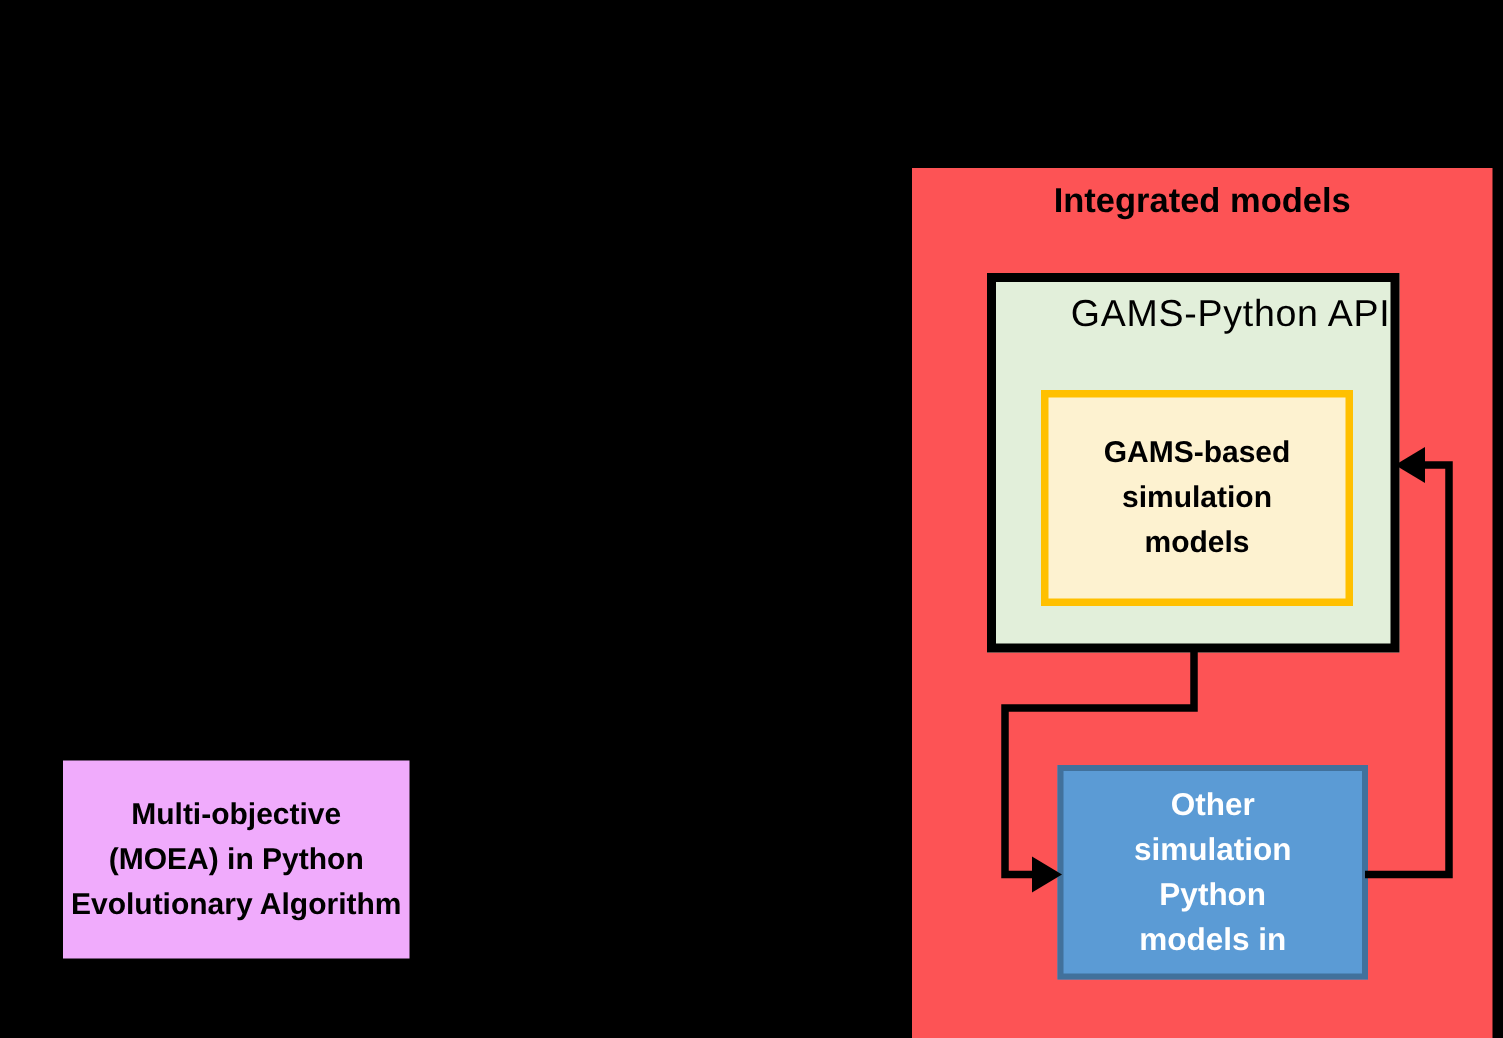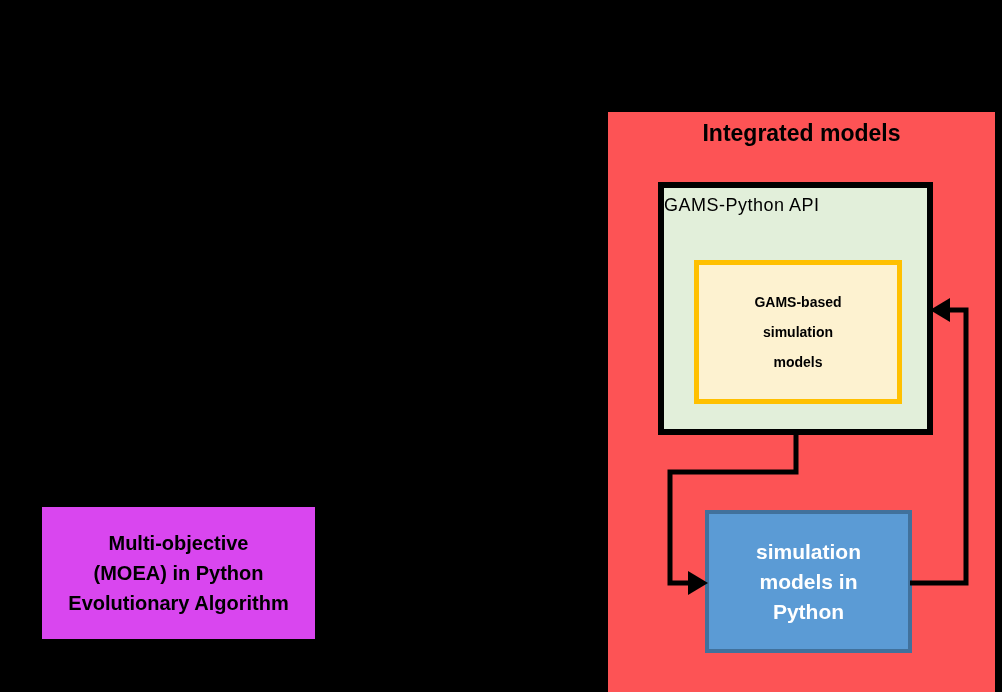--- a/index.html
+++ b/index.html
@@ -47,22 +47,22 @@
     height: 253px;
     background: #E2EFDA;
     border: 6px solid #000000;
     box-sizing: border-box;
   }
   .api-label {
     position: absolute;
     left: 0;
     top: 7px;
     width: 100%;
-    text-align: left;
-    font-size: 18px;
+    text-align: right;
+    font-size: 25px;
     font-weight: normal;
     color: #000000;
     letter-spacing: 0.5px;
   }
 
   
   .sim-box {
     position: absolute;
     left: 30px;
     top: 72px;
@@ -76,21 +76,21 @@
     justify-content: center;
     text-align: center;
   }
   .sim-box .lines,
   .py-box .lines,
   .moea-box .lines {
     display: block;
   }
   .sim-box .line {
     display: block;
-    font-size: 14px;
+    font-size: 20px;
     font-weight: bold;
     line-height: 30px;
     color: #000000;
   }
 
   
   .py-box {
     position: absolute;
     left: 97px;
     top: 398px;
@@ -110,23 +110,23 @@
     font-weight: bold;
     line-height: 30px;
     color: #FFFFFF;
   }
 
   
   .moea-box {
     position: absolute;
     left: 42px;
     top: 507px;
-    width: 273px;
+    width: 231px;
     height: 132px;
-    background: #d946ef;
+    background: #f0abfc;
     box-sizing: border-box;
     display: flex;
     align-items: center;
     justify-content: center;
     text-align: center;
   }
   .moea-box .line {
     display: block;
     font-size: 20px;
     font-weight: bold;
@@ -167,23 +167,24 @@
         <span class="lines">
           <span class="line">GAMS-based</span>
           <span class="line">simulation</span>
           <span class="line">models</span>
         </span>
       </div>
     </div>
 
     <div class="py-box">
       <span class="lines">
+        <span class="line">Other</span>
         <span class="line">simulation</span>
+        <span class="line">Python</span>
         <span class="line">models in</span>
-        <span class="line">Python</span>
       </span>
     </div>
   </div>
 
   <svg class="arrows-layer" width="1002" height="692" viewBox="0 0 1002 692" xmlns="http://www.w3.org/2000/svg">
 
     <g>
       <polyline points="796,433 796,472 670,472 670,583 690,583" fill="none" stroke="#000000" stroke-width="5" stroke-linejoin="miter"></polyline>
       <polygon points="688,571 688,595 708,583" fill="#000000"></polygon>
     </g>

